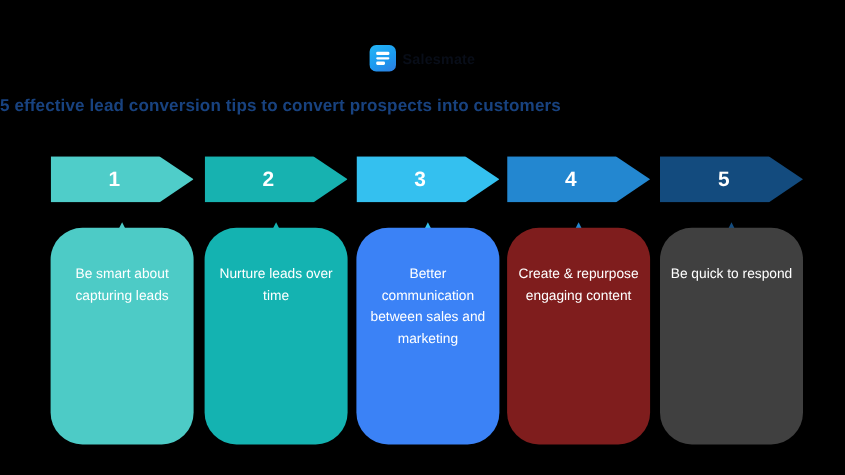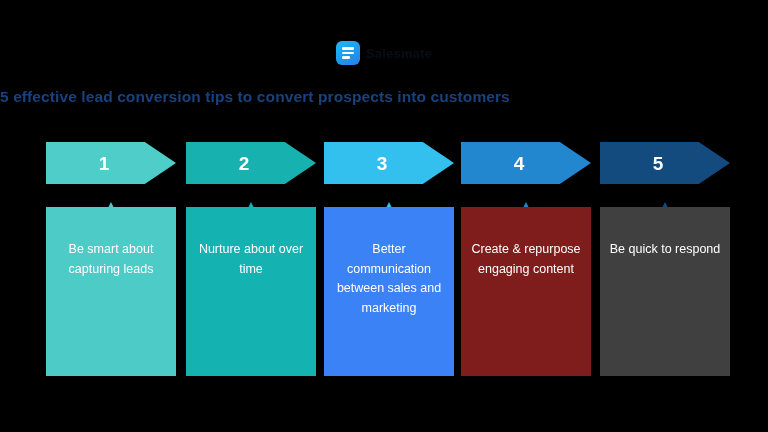--- a/index.html
+++ b/index.html
@@ -114,26 +114,27 @@
     border-right: 4px solid transparent;
     border-bottom: 8px solid currentColor;
   }
 
   
   .card {
     position: absolute;
     left: 0;
     top: 65px;
     width: 130px;
-    height: 169px;
+    height: 197px;
     display: flex;
     align-items: flex-start;
     justify-content: center;
     box-sizing: border-box;
     padding: 33px 9px 0 9px;
+    border-radius: 29px;
   }
   .card-text {
     font-size: 12.5px;
     line-height: 1.56;
     color: #ffffff;
     text-align: center;
     word-break: break-word;
   }
 </style>
 </head>
@@ -161,21 +162,21 @@
       <div class="card-text">Be smart about capturing leads</div>
     </div>
   </div>
 
   <div class="col c1">
     <div class="arrow" style="background: rgb(23, 178, 176);">
       <span class="arrow-num">2</span>
     </div>
     <div class="notch" style="color: rgb(20, 179, 177);"></div>
     <div class="card" style="background: rgb(20, 179, 177);">
-      <div class="card-text">Nurture about over time</div>
+      <div class="card-text">Nurture leads over time</div>
     </div>
   </div>
 
   <div class="col c2">
     <div class="arrow" style="background: rgb(52, 192, 239);">
       <span class="arrow-num">3</span>
     </div>
     <div class="notch" style="color: rgb(52, 192, 239);"></div>
     <div class="card" style="background: #3b82f6;">
       <div class="card-text">Better communication between sales and marketing</div>

